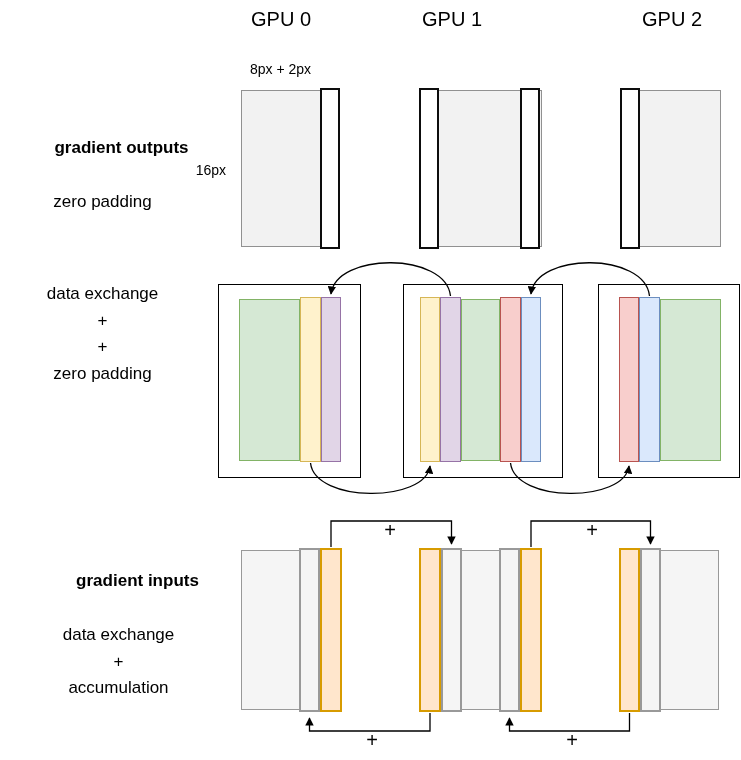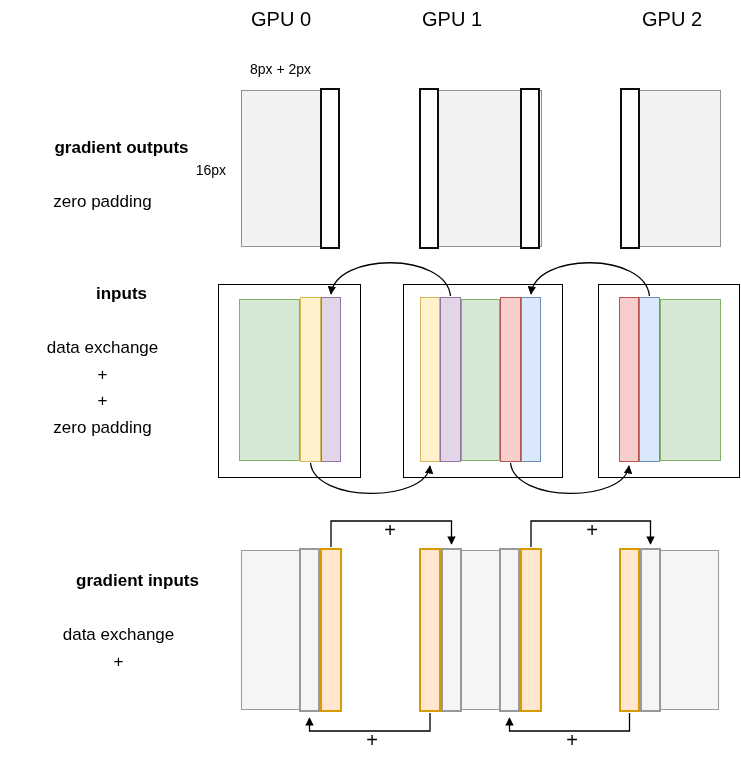--- a/index.html
+++ b/index.html
@@ -53,21 +53,20 @@
   <div class="abs pad" style="left:320px;top:88px;width:20px;height:161px;"></div>
 
   <div class="abs box-r1" style="left:419px;top:90px;width:123px;height:157px;"></div>
   <div class="abs pad" style="left:419px;top:88px;width:20px;height:161px;"></div>
   <div class="abs pad" style="left:520px;top:88px;width:20px;height:161px;"></div>
 
   <div class="abs box-r1" style="left:620px;top:90px;width:101px;height:157px;"></div>
   <div class="abs pad" style="left:620px;top:88px;width:20px;height:161px;"></div>
 
   <div class="abs row-label" style="left:0px;top:281px;">
-    <div class="row-title">inputs</div>
     <div class="row-line">data exchange</div>
     <div class="row-line">+</div>
     <div class="row-line">+</div>
     <div class="row-line">zero padding</div>
   </div>
 
   <div class="abs obox" style="left:218px;top:284px;width:143px;height:194px;"></div>
   <div class="abs obox" style="left:403px;top:284px;width:160px;height:194px;"></div>
   <div class="abs obox" style="left:598px;top:284px;width:142px;height:194px;"></div>
 
@@ -82,20 +81,21 @@
   <div class="abs seg blue" style="left:521px;top:297px;width:20px;height:165px;"></div>
 
   <div class="abs seg red" style="left:619px;top:297px;width:20px;height:165px;"></div>
   <div class="abs seg blue" style="left:639px;top:297px;width:21px;height:165px;"></div>
   <div class="abs seg green" style="left:660px;top:299px;width:61px;height:162px;"></div>
 
   <div class="abs row-label" style="left:16px;top:568px;">
     <div class="row-title">gradient inputs</div>
     <div class="row-line">data exchange</div>
     <div class="row-line">+</div>
+    <div class="row-line">accumulation</div>
   </div>
 
   <div class="abs box-r3" style="left:241px;top:550px;width:80px;height:160px;"></div>
   <div class="abs gstripe" style="left:299px;top:548px;width:21px;height:164px;"></div>
   <div class="abs ostripe" style="left:320px;top:548px;width:22px;height:164px;"></div>
 
   <div class="abs ostripe" style="left:419px;top:548px;width:22px;height:164px;"></div>
   <div class="abs box-r3" style="left:441px;top:550px;width:80px;height:160px;"></div>
   <div class="abs gstripe" style="left:441px;top:548px;width:21px;height:164px;"></div>
   <div class="abs gstripe" style="left:499px;top:548px;width:21px;height:164px;"></div>

